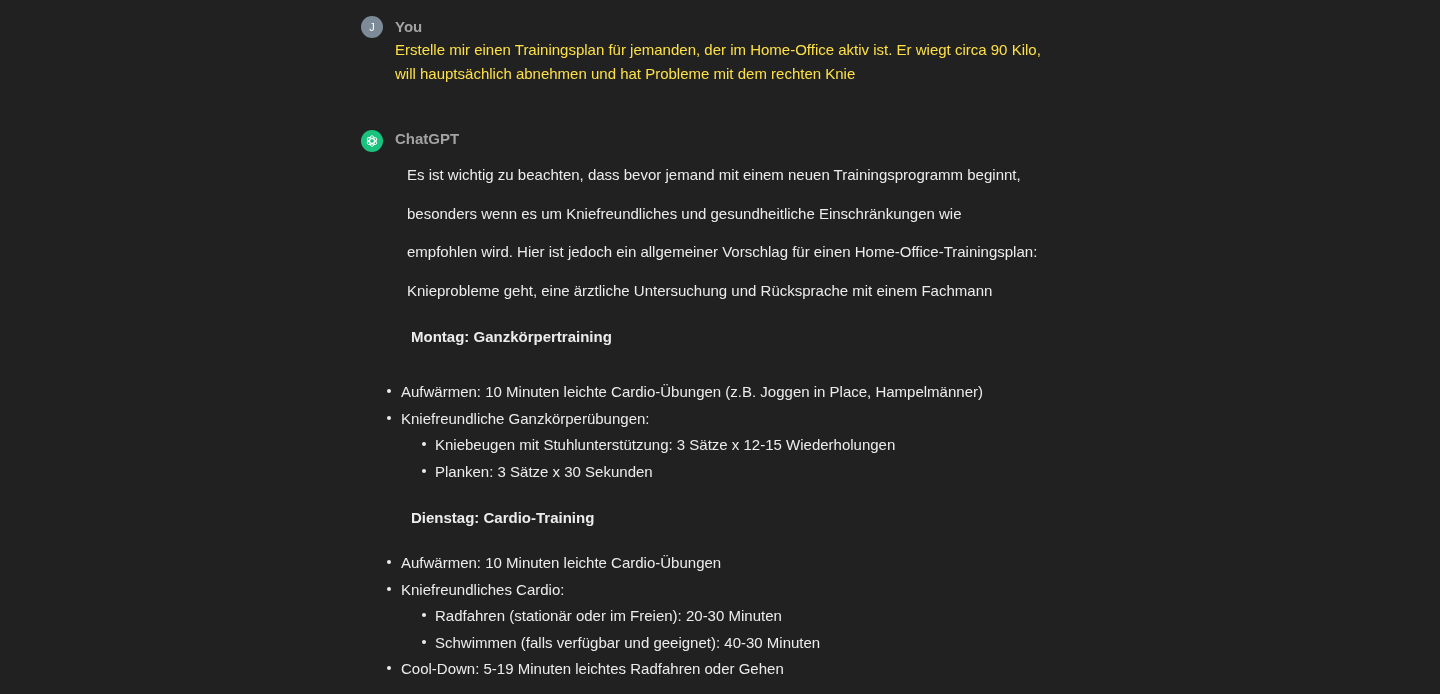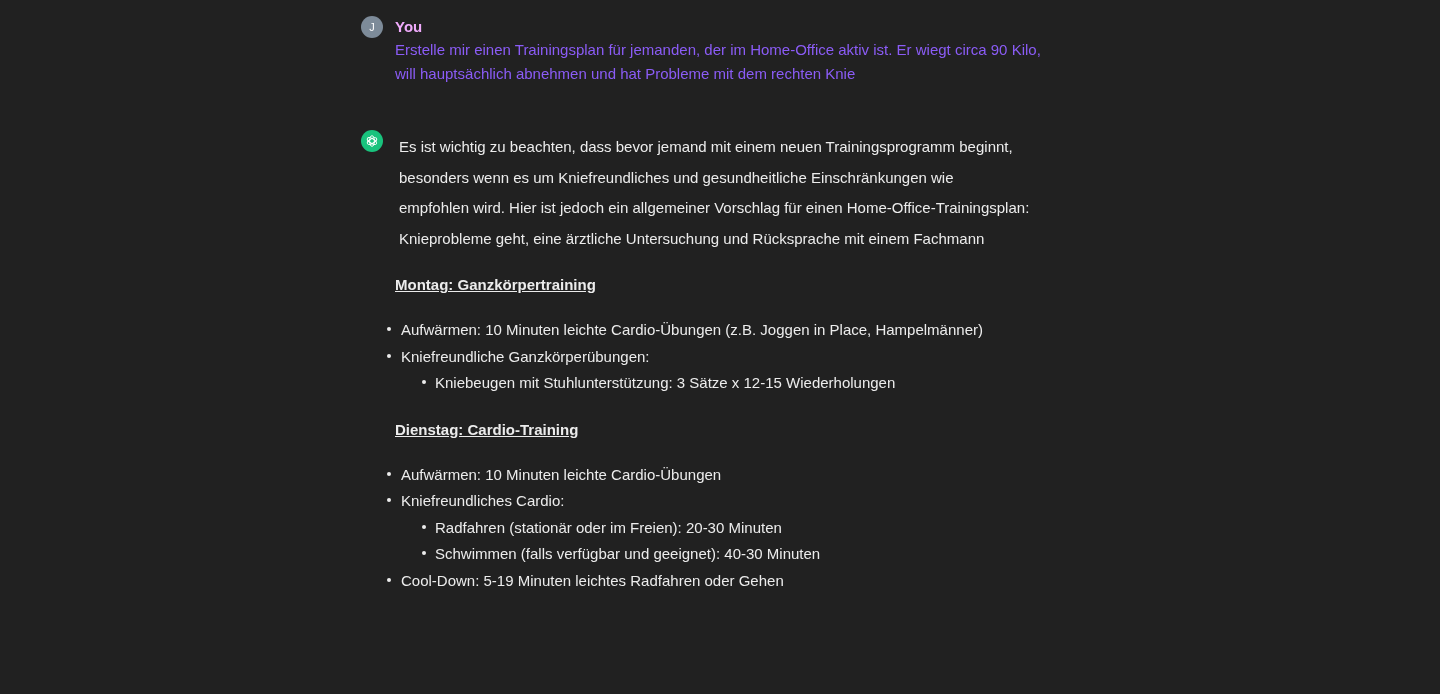--- a/index.html
+++ b/index.html
@@ -41,39 +41,38 @@
     .avatar.user {
       background: #7d8b99;
     }
     .avatar.bot {
       background: #19c37d;
     }
     .author {
       font-weight: bold;
       font-size: 15px;
       line-height: 22px;
-      color: #f0abfc;
+      color: #a3a3a3;
     }
     .user-msg { top: 16px; position: absolute; left: 0; }
     .user-text {
       line-height: 24px;
-      color: #8b5cf6;
+      color: #fde047;
       width: 660px;
     }
     .bot-msg { position: absolute; left: 0; top: 130px; }
     .para {
       line-height: 26.5px;
       width: 650px;
-      margin: 4px;
+      margin: 12px;
     }
     .heading {
       font-weight: bold;
-      margin: 0;
+      margin: 16px;
       line-height: 26px;
-      text-decoration: underline;
     }
     ul {
       list-style: none;
       margin: 0;
       padding: 0;
     }
     li {
       position: relative;
       line-height: 26.5px;
     }
@@ -119,34 +118,36 @@
   <div class="msg bot-msg">
     <div class="avatar bot">
       <svg width="14" height="14" viewBox="0 0 24 24">
         <g fill="none" stroke="#ffffff" stroke-width="1.6">
           <ellipse cx="12" cy="12" rx="4" ry="9"></ellipse>
           <ellipse cx="12" cy="12" rx="4" ry="9" transform="rotate(60 12 12)"></ellipse>
           <ellipse cx="12" cy="12" rx="4" ry="9" transform="rotate(120 12 12)"></ellipse>
         </g>
       </svg>
     </div>
+    <div class="author" style="margin-top:-2px;">ChatGPT</div>
 
     <div style="margin-top:1px;">
       <p class="para">Es ist wichtig zu beachten, dass bevor jemand mit einem neuen Trainingsprogramm beginnt,</p>
       <p class="para">besonders wenn es um Kniefreundliches und gesundheitliche Einschränkungen wie</p>
       <p class="para">empfohlen wird. Hier ist jedoch ein allgemeiner Vorschlag für einen Home-Office-Trainingsplan:</p>
       <p class="para">Knieprobleme geht, eine ärztliche Untersuchung und Rücksprache mit einem Fachmann</p>
     </div>
 
     <div style="margin-top:20px;">
       <p class="heading">Montag: Ganzkörpertraining</p>
-      <ul style="margin-top:19px;">
+      <ul style="margin-top:29px;">
         <li class="l1">Aufwärmen: 10 Minuten leichte Cardio-Übungen (z.B. Joggen in Place, Hampelmänner)</li>
         <li class="l1"><span>Kniefreundliche Ganzkörperübungen:</span></li>
         <li class="l2">Kniebeugen mit Stuhlunterstützung: 3 Sätze x 12-15 Wiederholungen</li>
+        <li class="l2">Planken: 3 Sätze x 30 Sekunden</li>
       </ul>
     </div>
 
     <div style="margin-top:20px;">
       <p class="heading">Dienstag: Cardio-Training</p>
       <ul style="margin-top:19px;">
         <li class="l1">Aufwärmen: 10 Minuten leichte Cardio-Übungen</li>
         <li class="l1"><span>Kniefreundliches Cardio:</span></li>
         <li class="l2">Radfahren (stationär oder im Freien): 20-30 Minuten</li>
         <li class="l2">Schwimmen (falls verfügbar und geeignet): 40-30 Minuten</li>

